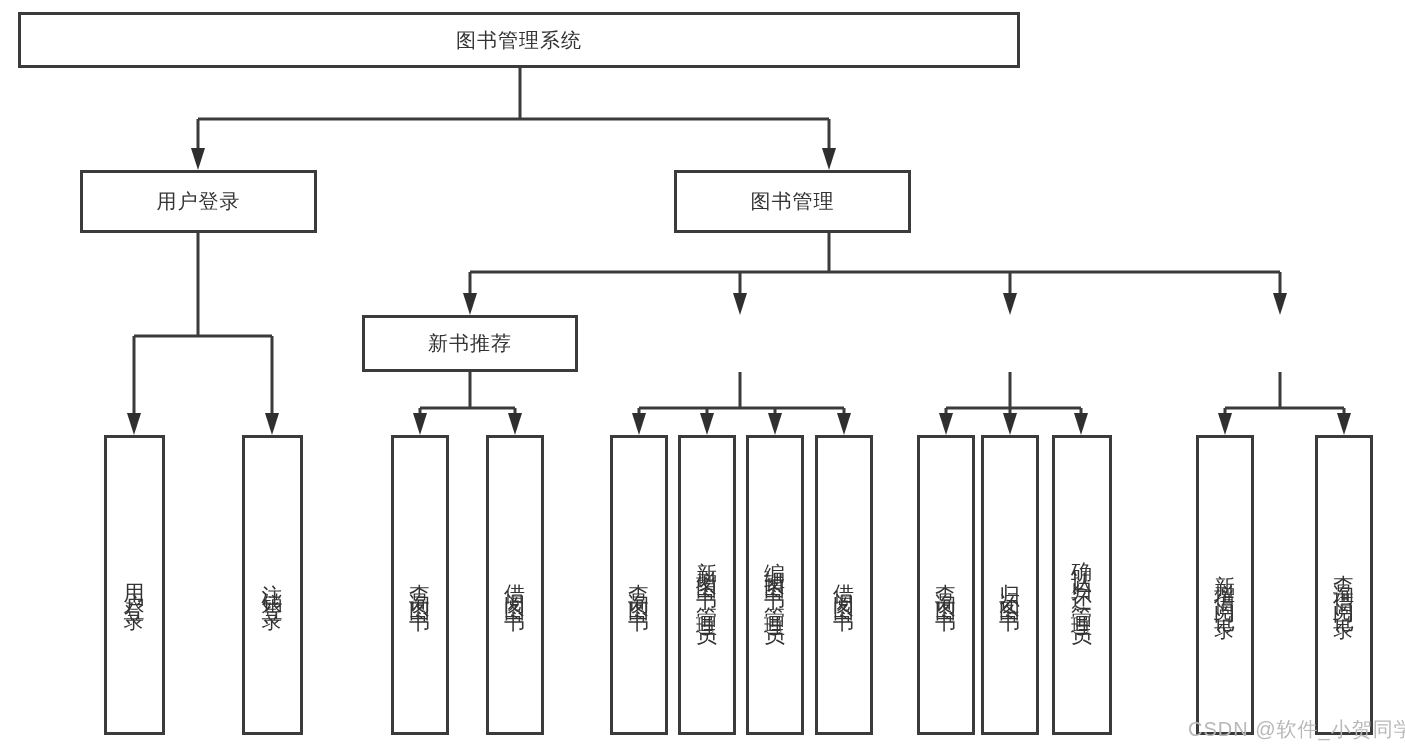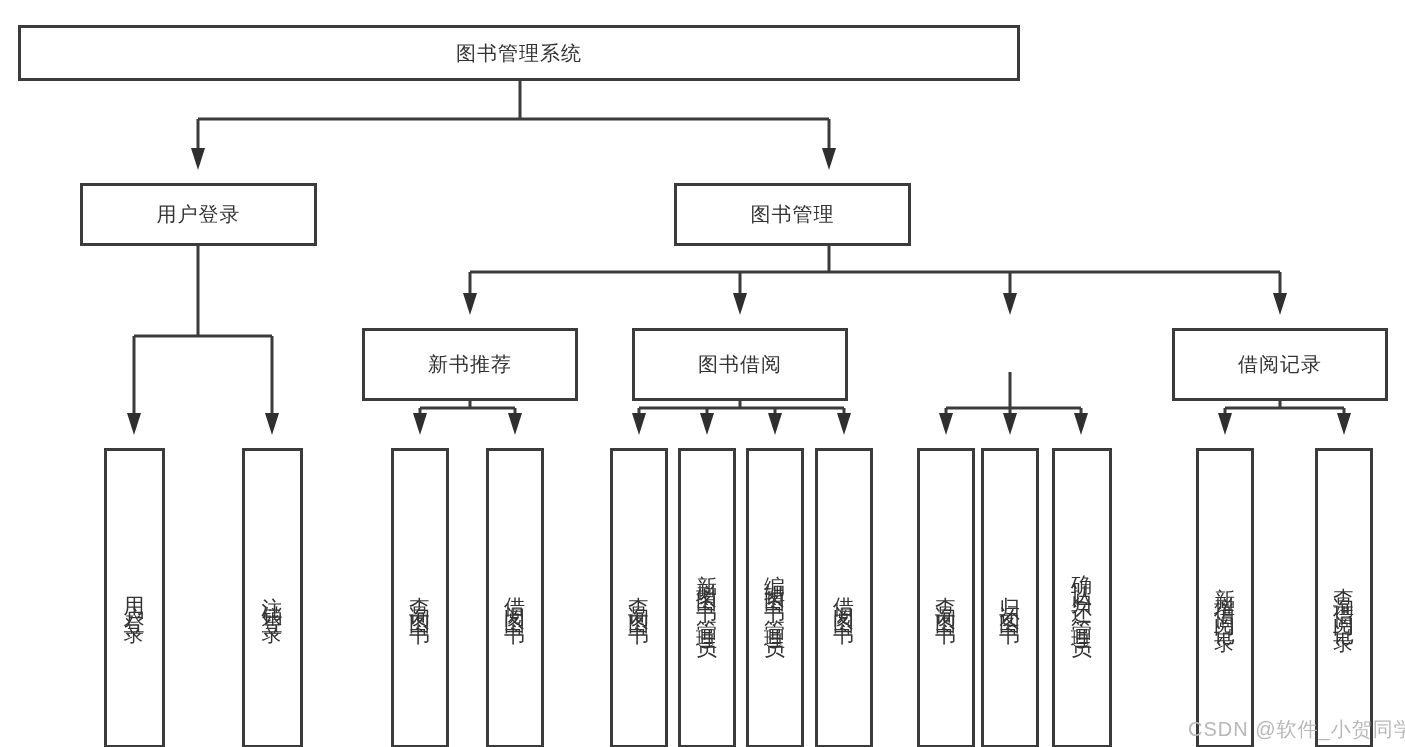--- a/index.html
+++ b/index.html
@@ -22,25 +22,24 @@
     box-sizing: border-box;
     border: 3px solid #3b3b3b;
     background: #ffffff;
     display: flex;
     align-items: center;
     justify-content: center;
     color: #333333;
     font-size: 20px;
     letter-spacing: 1px;
     white-space: nowrap;
-    margin-top: 13px;
   }
   .box.root   { left: 18px;  top: 12px;  width: 1002px; height: 56px; }
   .box.lvl2   { top: 170px; width: 237px; height: 63px; }
-  .box.lvl3   { top: 315px; width: 216px; height: 73px; }
+  .box.lvl3   { top: 315px; width: 216px; height: 57px; }
   .box.leaf {
     top: 435px;
     width: 58px;
     height: 300px;
     writing-mode: vertical-rl;
     text-orientation: mixed;
     font-size: 21px;
     line-height: 1;
     letter-spacing: 9px;
     white-space: normal;
@@ -106,22 +105,20 @@
       <polygon points="1337,413 1351,413 1344,435"></polygon>
     </g>
   </svg>
 
   <div class="box root">图书管理系统</div>
 
   <div class="box lvl2" style="left:80px;">用户登录</div>
   <div class="box lvl2" style="left:674px;">图书管理</div>
 
   <div class="box lvl3" style="left:362px;">新书推荐</div>
-  <div class="box lvl3" style="left:632px;">图书借阅</div>
-  <div class="box lvl3" style="left:1172px;">借阅记录</div>
 
   <div class="box leaf" style="left:104px;width:61px;">用户登录</div>
   <div class="box leaf" style="left:242px;width:61px;">注销登录</div>
 
   <div class="box leaf" style="left:391px;">查询图书</div>
   <div class="box leaf" style="left:486px;">借阅图书</div>
 
   <div class="box leaf" style="left:610px;">查询图书</div>
   <div class="box leaf" style="left:678px;">新增图书（管理员）</div>
   <div class="box leaf" style="left:746px;">编辑图书（管理员）</div>

